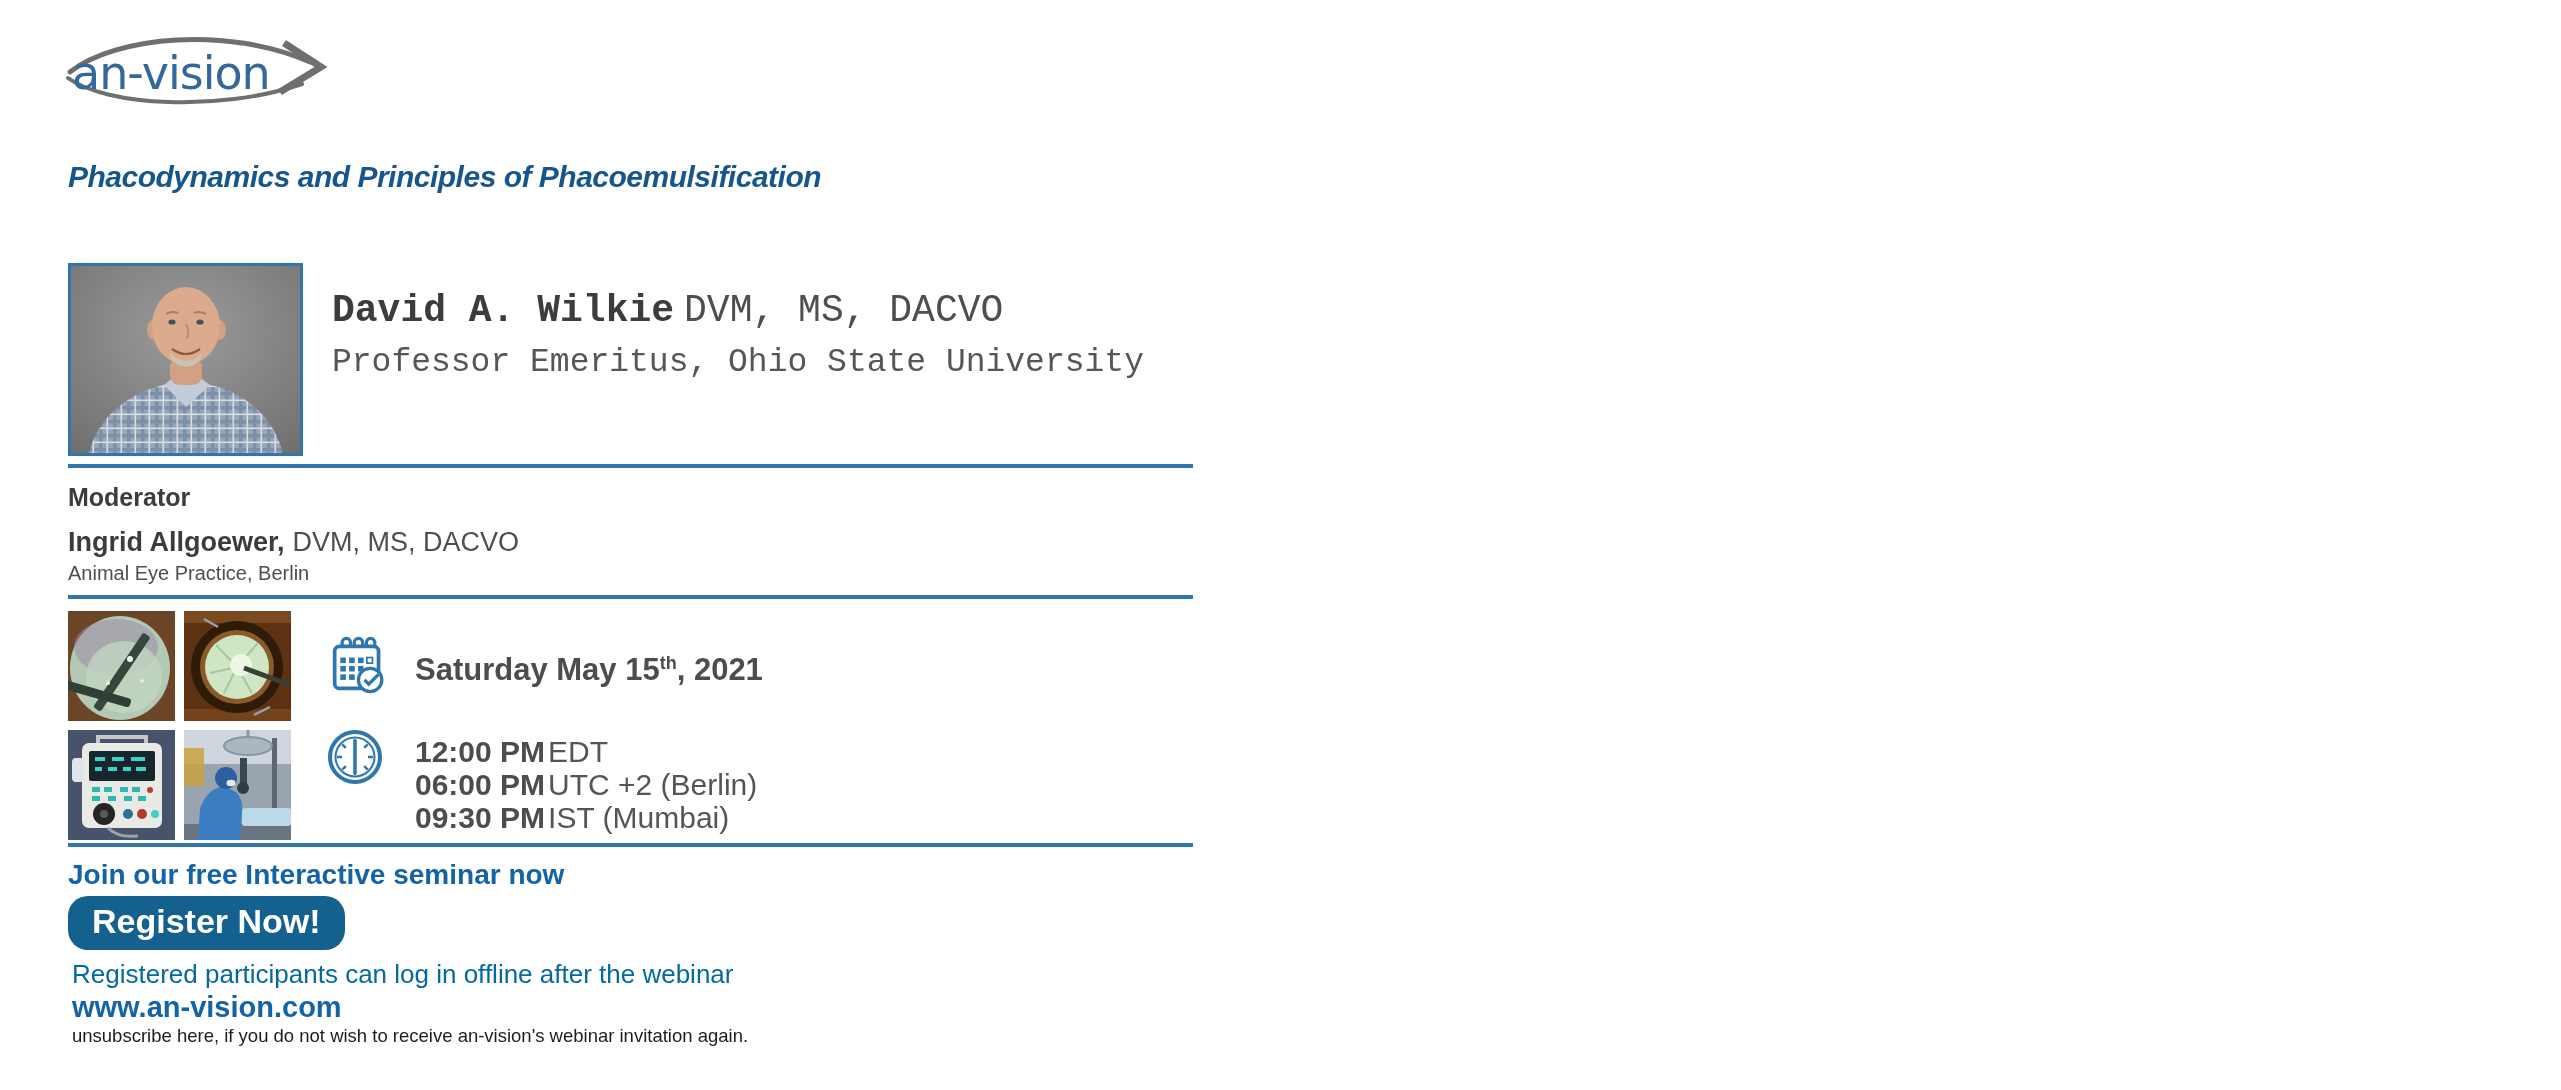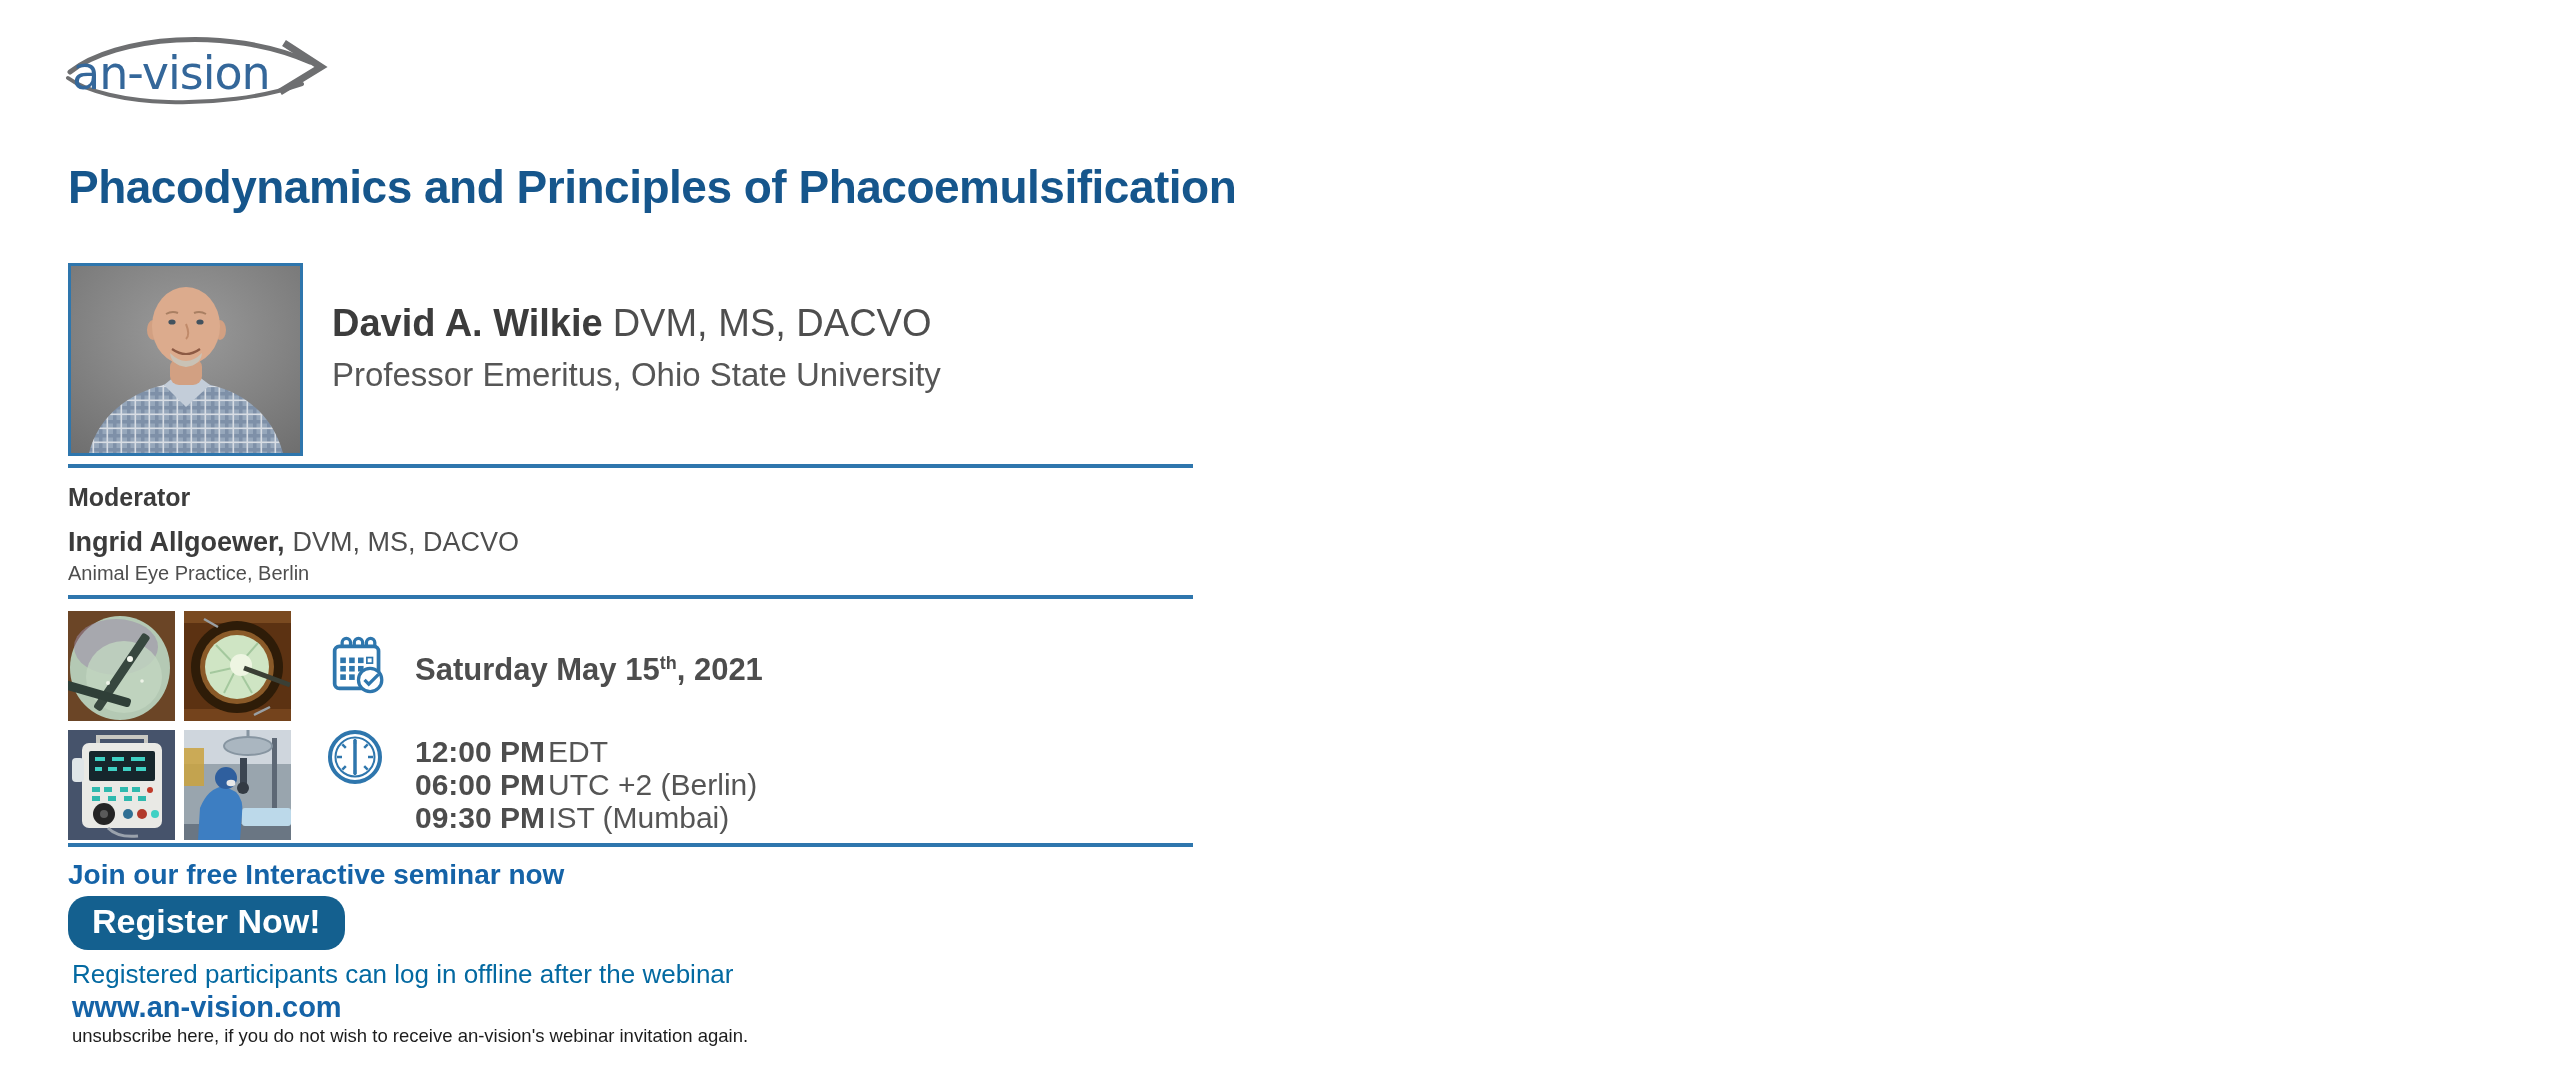--- a/index.html
+++ b/index.html
@@ -8,29 +8,29 @@
     width:2059px;height:1090px;
     background:#ffffff;
     overflow:hidden;
     font-family:"Liberation Sans",sans-serif;
   }
   
   .logo{position:absolute;left:58px;top:26px;width:285px;height:82px;}
   
   .title{
     position:absolute;left:68px;top:160px;width:1750px;
-    font-size:46px;font-weight:bold;color:#16568c;letter-spacing:-0.5px;
+    font-size:30px;font-weight:bold;color:#16568c;letter-spacing:-0.5px;font-style:italic;
   }
   
   .photo-frame{
     position:absolute;left:68px;top:263px;width:229px;height:187px;
     border:3px solid #2e76ad;background:#777;
   }
   .photo-frame svg{display:block;}
-  .speaker-text{position:absolute;left:332px;top:304px;}
+  .speaker-text{position:absolute;left:332px;top:292px;font-family:Liberation Mono, monospace;}
   .speaker-name-line{font-size:38px;color:#4e4e4e;line-height:1.0;}
   .speaker-name-line .name{font-weight:bold;color:#3c3c3c;}
   .speaker-name-line .creds{margin-left:10px;font-weight:normal;}
   .speaker-affil{margin-top:14px;font-size:33px;color:#565656;}
   
   .rule{position:absolute;left:68px;width:1125px;height:4px;background:#2e76ad;}
   .rule1{top:464px;}
   .rule2{top:595px;}
   .rule3{top:843px;}
   

